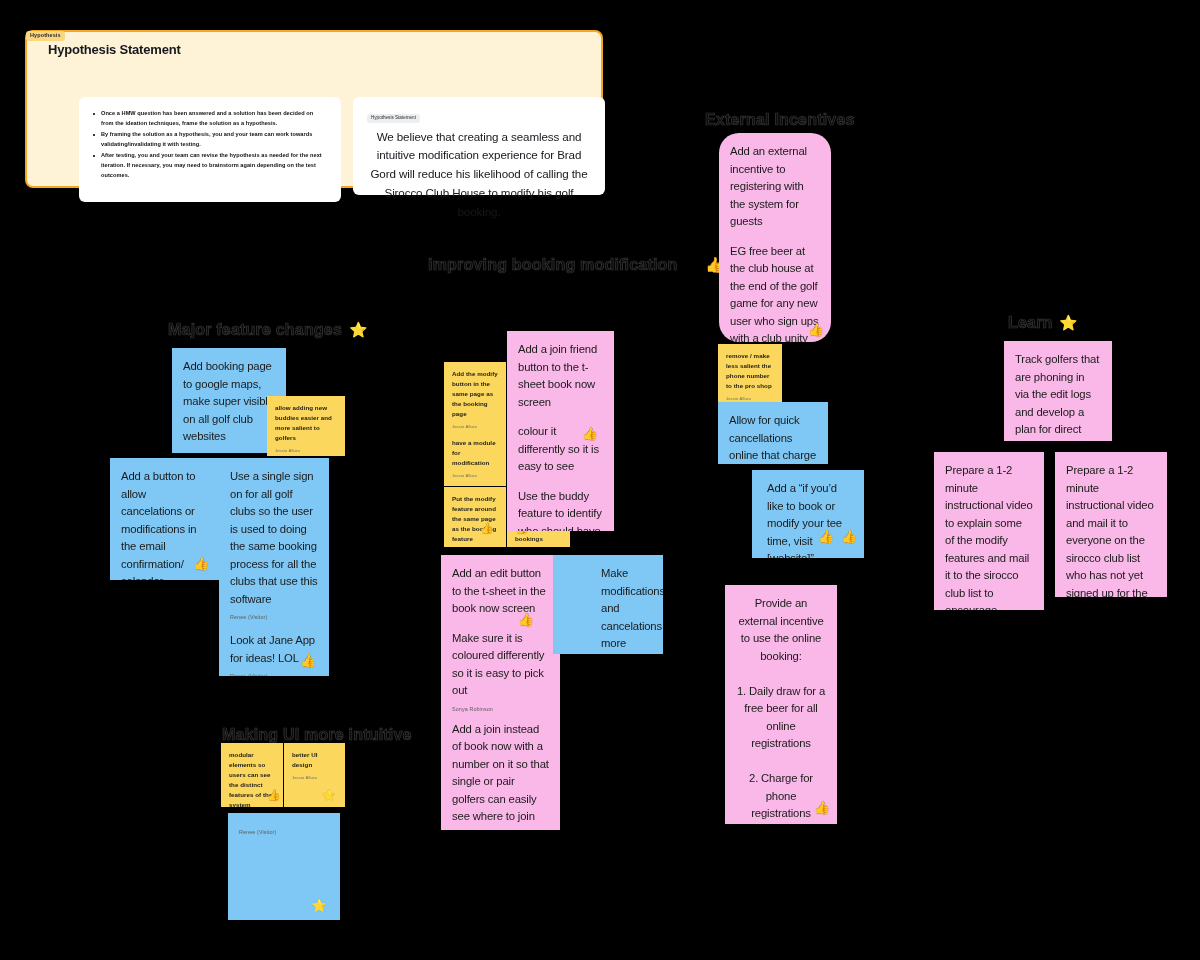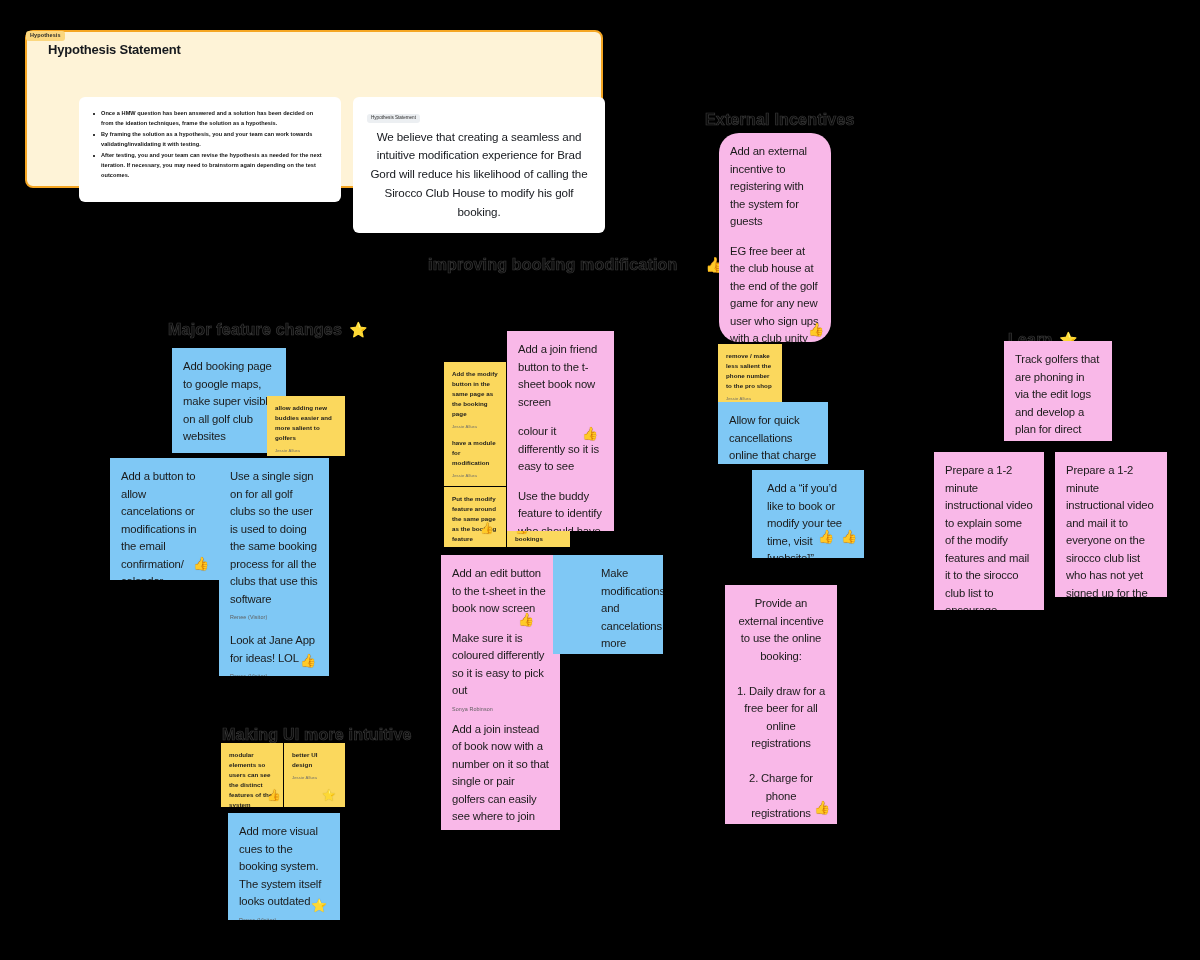--- a/index.html
+++ b/index.html
@@ -24,21 +24,21 @@
   }
   .frame-title{
     position:absolute;left:48px;top:42px;
     font-size:13px;font-weight:700;color:#15181d;letter-spacing:-.2px;
   }
   .card{
     position:absolute;background:#fff;border-radius:6px;
     box-sizing:border-box;
   }
   .card-a{left:52px;top:65px;width:262px;height:105px;padding:12px 14px 10px 10px;}
-  .card-b{left:326px;top:65px;width:252px;height:136px;padding:8px 14px;}
+  .card-b{left:326px;top:65px;width:252px;height:98px;padding:8px 14px;}
   .bullets{margin:0;padding-left:12px;list-style:none;}
   .bullets li{
     position:relative;font-size:5.6px;line-height:1.72;color:#111;
     font-weight:700;margin-bottom:2px;letter-spacing:.05px;
   }
   .bullets li:before{
     content:"";position:absolute;left:-8px;top:4px;
     width:1.6px;height:1.6px;background:#111;border-radius:50%;
   }
   .mini-tag{
@@ -118,21 +118,21 @@
 
   <div class="heading" style="left:428px;top:256px;gap:28px;">
     <span>improving booking modification</span>
     <span class="emo">👍</span>
   </div>
 
   <div class="heading" style="left:705px;top:111px;">
     <span>External Incentives</span>
   </div>
 
-  <div class="heading" style="left:1008px;top:331px;">
+  <div class="heading" style="left:1008px;top:314px;">
     <span>Learn</span>
     <span class="emo">⭐</span>
   </div>
 
   <div class="note blue big" style="left:172px;top:348px;width:114px;height:105px;">
     <div class="txt">Add booking page to google maps, make super visible on all golf club websites</div>
     <div class="author">Renee (Visitor)</div>
   </div>
 
   <div class="note yellow small" style="left:267px;top:396px;width:78px;height:60px;">
@@ -161,21 +161,20 @@
     <span class="react small-r" style="right:2px;bottom:6px;">👍</span>
   </div>
 
   <div class="note yellow small" style="left:284px;top:743px;width:61px;height:64px;">
     <div class="txt">better UI design</div>
     <div class="author">Jessie Allura</div>
     <span class="react small-r" style="right:9px;bottom:6px;">⭐</span>
   </div>
 
   <div class="note blue big" style="left:228px;top:813px;width:112px;height:107px;">
-    <div class="txt">Add more visual cues to the booking system. The system itself looks outdated</div>
     <div class="author">Renee (Visitor)</div>
     <span class="react" style="right:12px;bottom:8px;">⭐</span>
   </div>
 
   <div class="note yellow small" style="left:444px;top:362px;width:62px;height:124px;">
     <div class="txt">Add the modify button in the same page as the booking page</div>
     <div class="author">Jessie Allura</div>
     <div class="gap-s"></div>
     <div class="txt">have a module for modification</div>
     <div class="author">Jessie Allura</div>

